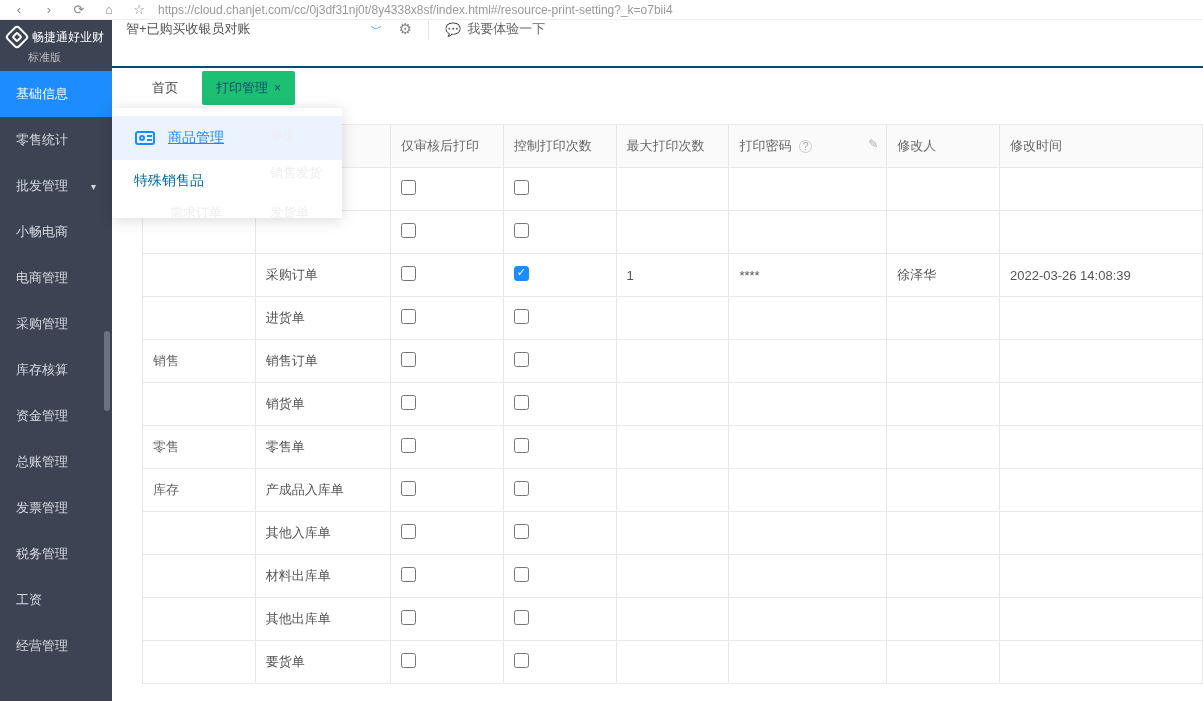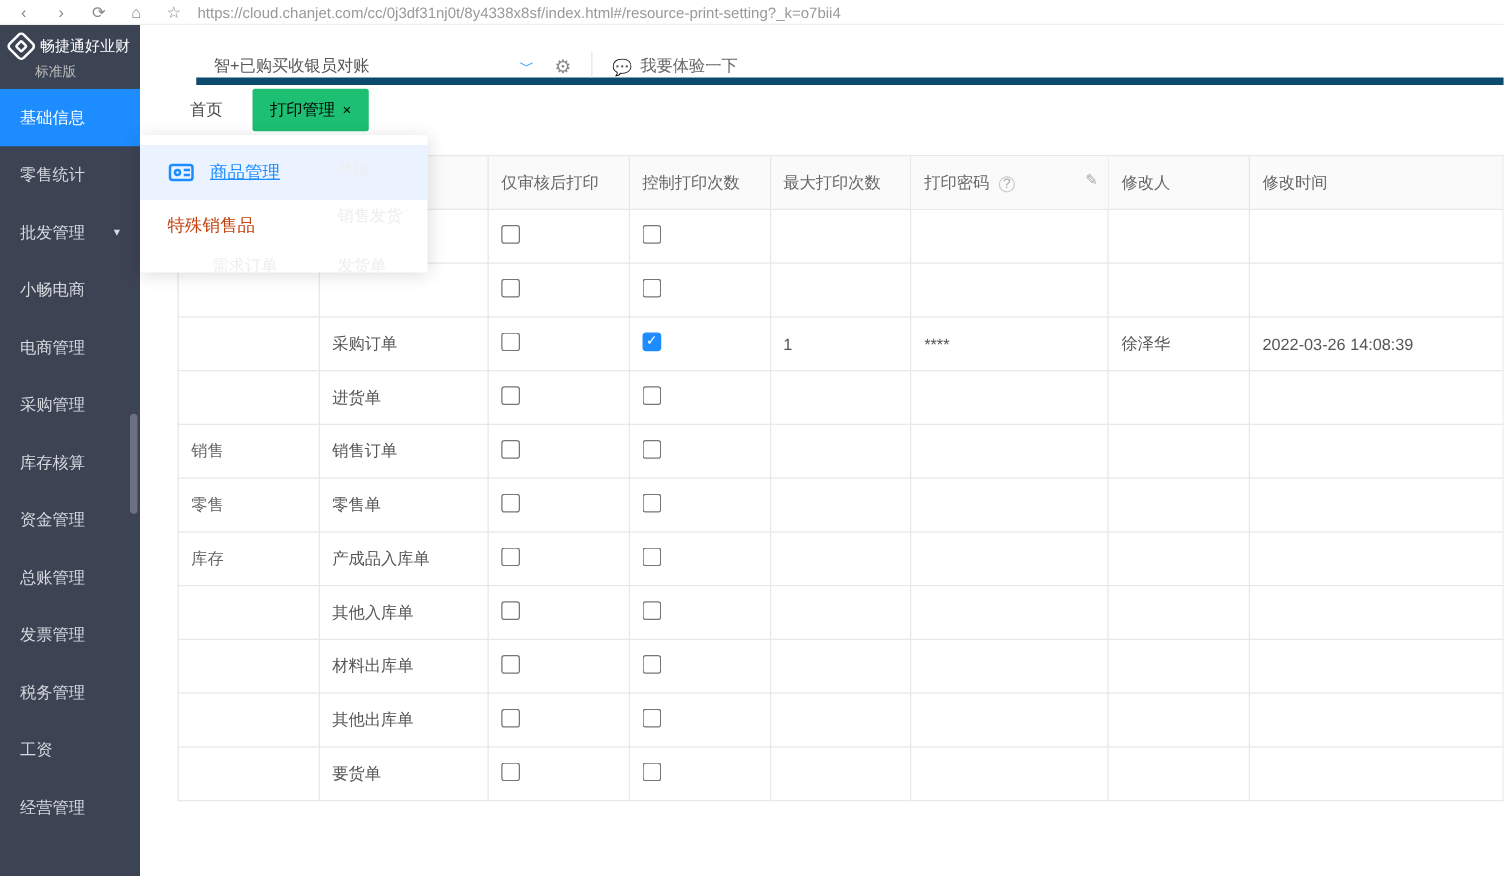--- a/index.html
+++ b/index.html
@@ -18,34 +18,34 @@
 .brand-sub { font-size: 11px; color: #bbb; padding: 0 8px 6px 8px; margin-left: 20px; }
 .side-item { padding: 14px 16px; cursor: pointer; color: #d7d9df; display: flex; align-items: center; justify-content: space-between; }
 .side-item.active { background: #1d8cff; color: #fff; position: relative; }
 .side-item.active::after { content: ""; position: absolute; right: -7px; top: 50%; transform: translateY(-50%); border: 7px solid transparent; border-left-color: #1d8cff; }
 .side-item .caret { font-size: 10px; }
 .side-scroll { position: relative; flex: 1; overflow: hidden; }
 .side-scrollbar { position: absolute; right: 2px; top: 260px; width: 6px; height: 80px; background: #6b7180; border-radius: 3px; }
 
 .main { flex: 1; display: flex; flex-direction: column; position: relative; }
 
-.topbar { height: 48px; display: flex; align-items: flex-end; padding: 0 14px; gap: 16px; border-bottom: 6px solid #0c4a6e; margin-left: 45px; }
+.topbar { height: 48px; display: flex; align-items: flex-start; padding: 0 14px; gap: 16px; border-bottom: 2px solid #0c4a6e; }
 .selector { display: flex; align-items: center; gap: 120px; color: #555; font-size: 13px; cursor: pointer; }
 .selector .arrow-down { color: #1d8cff; font-size: 12px; }
 .gear, .chat-icon { color: #888; font-size: 15px; cursor: pointer; }
 .divider-v { width: 1px; height: 20px; background: #e5e5e5; }
 .experience { color: #666; font-size: 13px; display: flex; align-items: center; gap: 6px; cursor: pointer; }
 
 .tabs { height: 40px; display: flex; align-items: center; padding: 0 26px; gap: 10px; }
 .tab { padding: 8px 14px; font-size: 13px; color: #444; cursor: pointer; border-radius: 2px; display: flex; align-items: center; gap: 6px; }
-.tab.active { background: #1dbf73; color: #000000; }
+.tab.active { background: #1dbf73; color: #0c4a6e; }
 .tab .close { font-size: 12px; }
 
 .flyout { position: absolute; left: 0; top: 88px; width: 230px; background: #fff; box-shadow: 0 2px 14px rgba(0,0,0,.15); z-index: 10; padding: 8px 0 16px 0; }
-.fly-item { padding: 12px 22px; font-size: 14px; color: #c2410c; cursor: pointer; display: flex; align-items: center; gap: 10px; }
+.fly-item { padding: 12px 22px; font-size: 14px; color: #0369a1; cursor: pointer; display: flex; align-items: center; gap: 10px; }
 .fly-item.hover { background: #eaf3ff; color: #1d8cff; text-decoration: underline; }
 .fly-icon { width: 24px; height: 20px; color: #1d8cff; }
 .ghost-text { position: absolute; color: #eee; font-size: 13px; pointer-events: none; }
 
 .table-wrap { flex: 1; overflow: auto; padding: 16px 0 0 30px; border-radius: 10px; }
 table { border-collapse: collapse; width: 100%; font-size: 13px; color: #555; }
 th, td { border: 1px solid #e8e8e8; padding: 12px 10px; text-align: left; vertical-align: middle; }
 th { background: #fafafa; color: #666; font-weight: normal; }
 th.col-group { width: 100px; }
 th.col-doc { width: 120px; }
@@ -232,20 +232,30 @@
     <td class="group-cell">销售</td>
     <td>销售订单</td>
     <td><input type="checkbox" style=""></td>
     <td><input type="checkbox" style=""></td>
     <td></td>
     <td></td>
     <td></td>
     <td></td>
             </tr>
             <tr>
+    <td class="group-cell"></td>
+    <td>销货单</td>
+    <td><input type="checkbox" style=""></td>
+    <td><input type="checkbox" style=""></td>
+    <td></td>
+    <td></td>
+    <td></td>
+    <td></td>
+            </tr>
+            <tr>
     <td class="group-cell">零售</td>
     <td>零售单</td>
     <td><input type="checkbox" style=""></td>
     <td><input type="checkbox" style=""></td>
     <td></td>
     <td></td>
     <td></td>
     <td></td>
             </tr>
             <tr>

